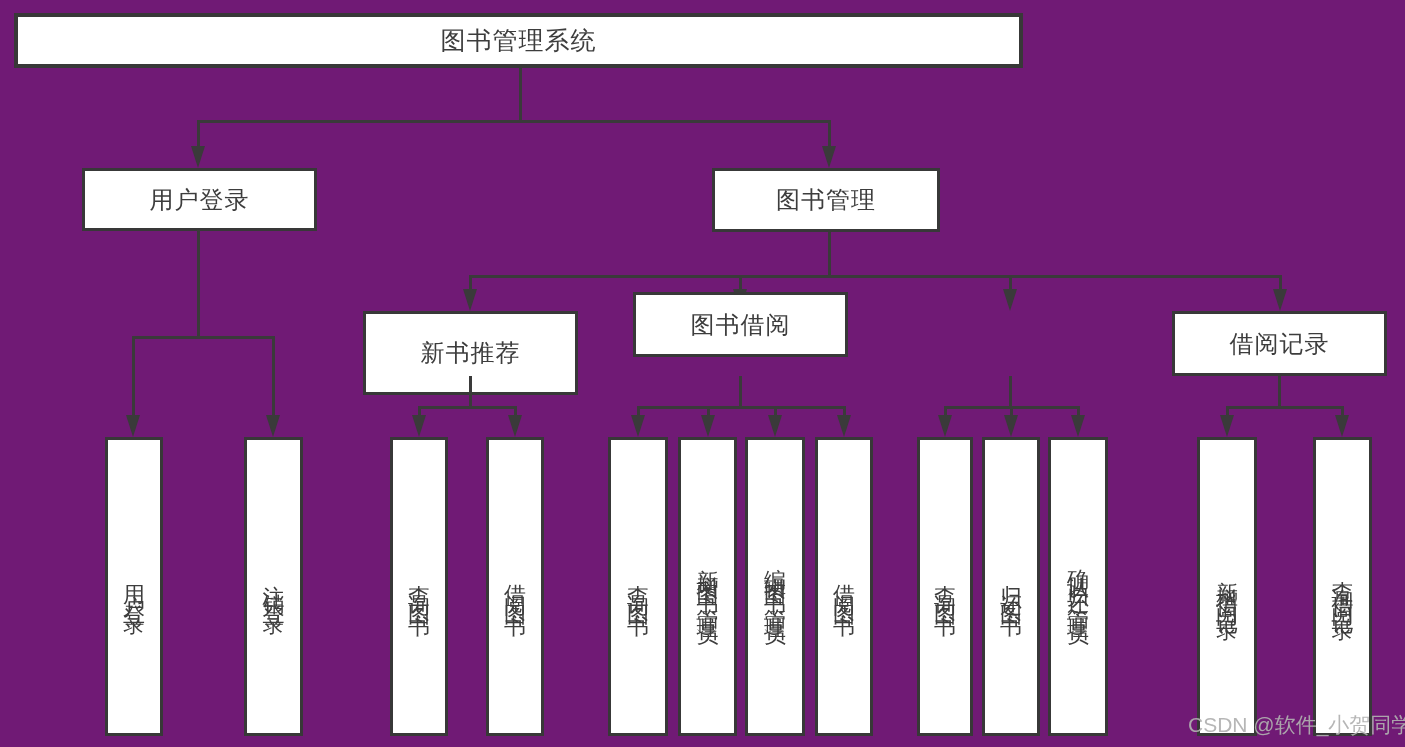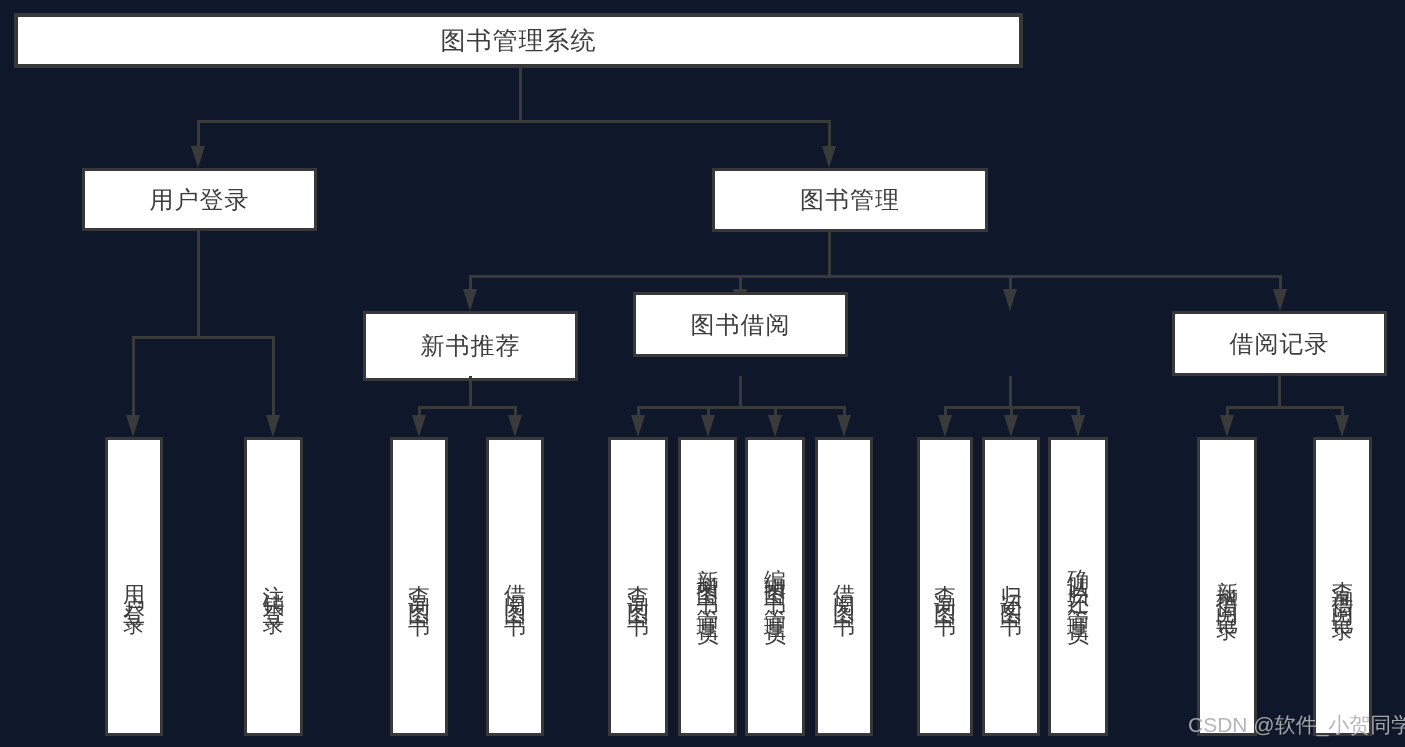--- a/index.html
+++ b/index.html
@@ -2,21 +2,21 @@
 <html><head>
 <meta charset="utf-8">
 <style>
   * { margin: 0; padding: 0; box-sizing: border-box; }
   html, body { background: #ffffff; }
   body { font-family: "Liberation Sans", sans-serif; }
   #canvas {
     position: relative;
     width: 1405px;
     height: 747px;
-    background: #0f172a;
+    background: #701a75;
     overflow: hidden;
   }
   .node {
     position: absolute;
     border: 3px solid #383838;
     background: #ffffff;
     display: flex;
     align-items: center;
     justify-content: center;
     color: #3d3d3d;
@@ -73,41 +73,41 @@
   <div class="node root" style="left:14px; top:13px; width:1009px; height:55px;">图书管理系统</div>
 
   <div class="v" style="left:519px; top:68px;  height:52px;"></div>
   <div class="h" style="left:197px; top:120px; width:634px;"></div>
   <div class="v" style="left:197px; top:120px; height:28px;"></div>
   <div class="arr" style="left:191px; top:146px;"></div>
   <div class="v" style="left:828px; top:120px; height:28px;"></div>
   <div class="arr" style="left:822px; top:146px;"></div>
 
   <div class="node" style="left:82px;  top:168px; width:235px; height:63px;">用户登录</div>
-  <div class="node" style="left:712px; top:168px; width:276px; height:64px;">图书管理</div>
+  <div class="node" style="left:712px; top:168px; width:228px; height:64px;">图书管理</div>
 
   <div class="v" style="left:197px; top:230px; height:106px;"></div>
   <div class="h" style="left:132px; top:336px; width:143px;"></div>
   <div class="v" style="left:132px; top:336px; height:80px;"></div>
   <div class="arr" style="left:126px; top:415px;"></div>
   <div class="v" style="left:272px; top:336px; height:80px;"></div>
   <div class="arr" style="left:266px; top:415px;"></div>
 
   <div class="v" style="left:828px; top:232px; height:43px;"></div>
   <div class="h" style="left:469px; top:275px; width:812px;"></div>
   <div class="v" style="left:469px;  top:275px; height:16px;"></div>
   <div class="arr" style="left:463px;  top:289px;"></div>
   <div class="v" style="left:739px;  top:275px; height:16px;"></div>
   <div class="arr" style="left:733px;  top:289px;"></div>
   <div class="v" style="left:1009px; top:275px; height:16px;"></div>
   <div class="arr" style="left:1003px; top:289px;"></div>
   <div class="v" style="left:1279px; top:275px; height:16px;"></div>
   <div class="arr" style="left:1273px; top:289px;"></div>
 
-  <div class="node" style="left:363px;  top:311px; width:215px; height:70px;">新书推荐</div>
+  <div class="node" style="left:363px;  top:311px; width:215px; height:84px;">新书推荐</div>
   <div class="node" style="left:633px;  top:292px; width:215px; height:65px;">图书借阅</div>
   <div class="node" style="left:1172px; top:311px; width:215px; height:65px;">借阅记录</div>
 
   <div class="v" style="left:469px; top:376px; height:30px;"></div>
   <div class="h" style="left:418px; top:406px; width:99px;"></div>
   <div class="v" style="left:418px; top:406px; height:11px;"></div>
   <div class="arr" style="left:412px; top:415px;"></div>
   <div class="v" style="left:514px; top:406px; height:11px;"></div>
   <div class="arr" style="left:508px; top:415px;"></div>
 

